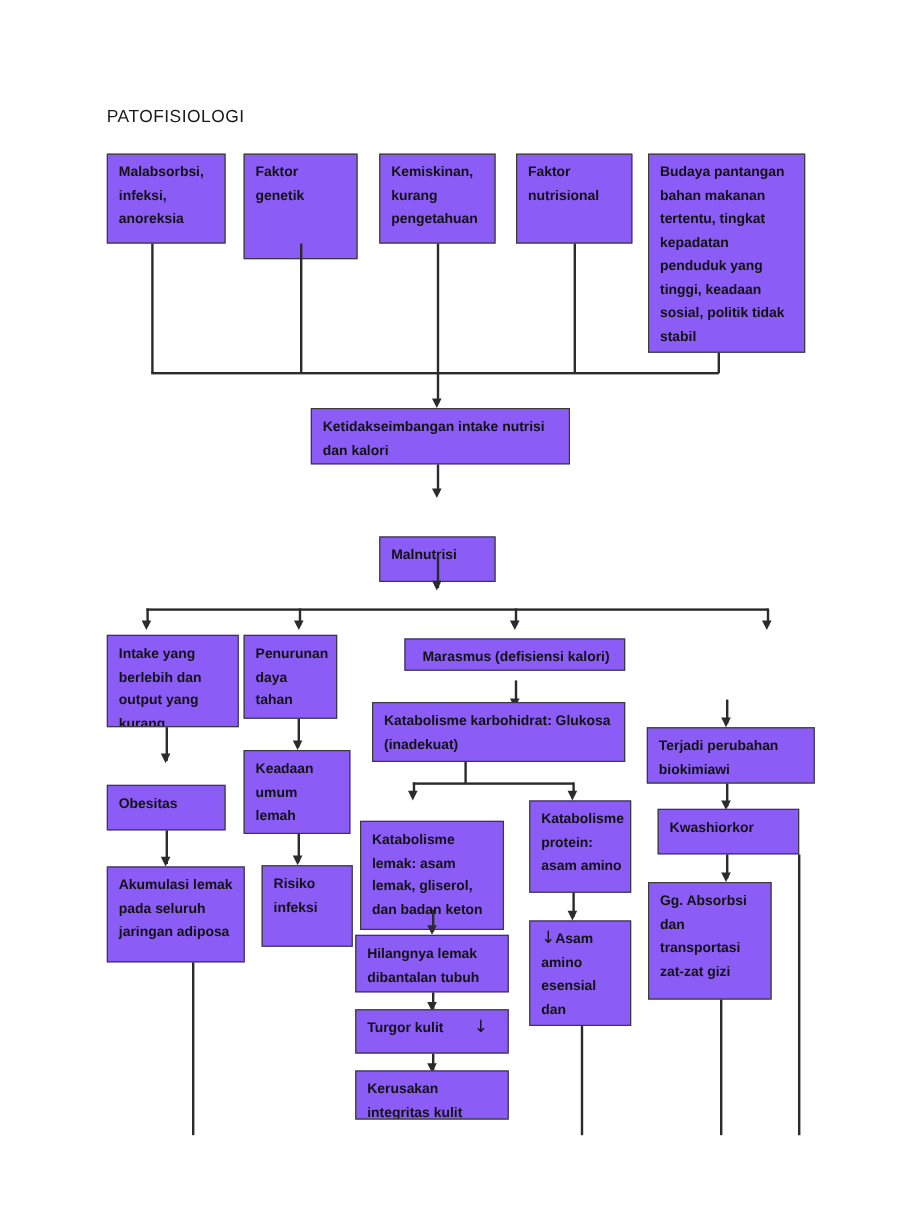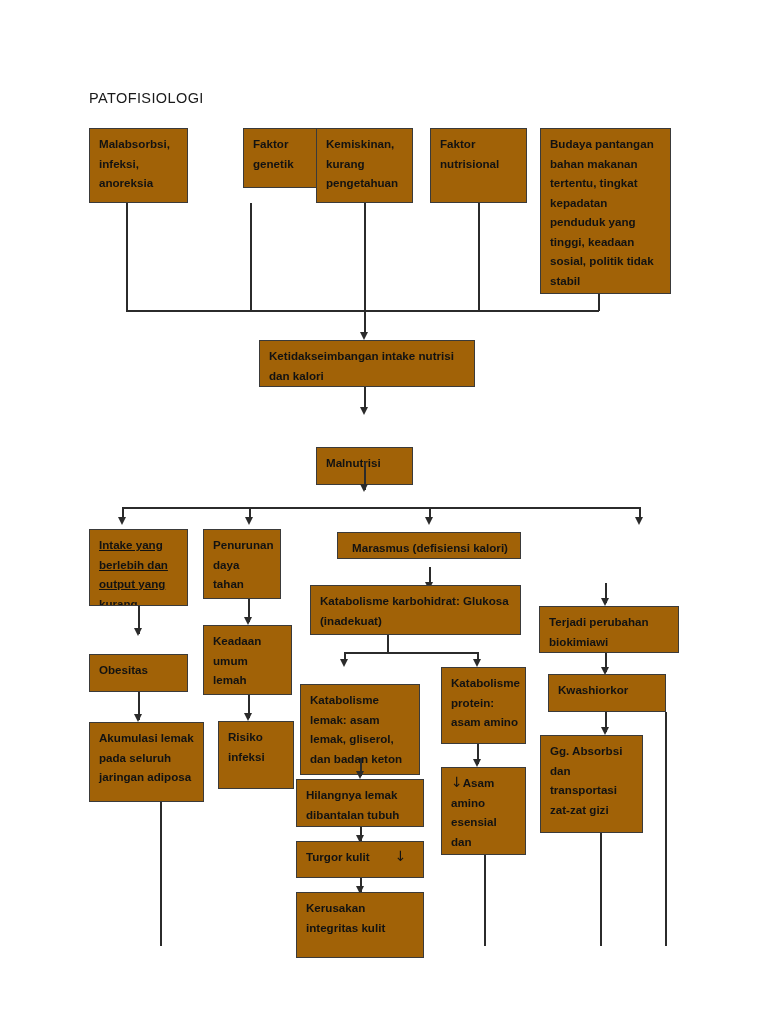--- a/index.html
+++ b/index.html
@@ -22,21 +22,21 @@
     font-family: "Liberation Sans", sans-serif;
     font-size: 14.5px;
     letter-spacing: 0.4px;
     color: #1a1a1a;
     white-space: nowrap;
   }
   .node {
     position: absolute;
     box-sizing: border-box;
     border: 1.4px solid #3a3a3a;
-    background: #a16207;
+    background: #8b5cf6;
     font-family: "Liberation Sans", sans-serif;
     font-size: 11.6px;
     font-weight: 600;
     color: #121212;
     line-height: 19.5px;
     padding: 5px 7px 20px 9px;
     overflow: hidden;
   }
   .line {
     position: absolute;
@@ -61,21 +61,21 @@
   }
 </style>
 </head>
 <body>
 
 <div id="canvas">
 
   <div class="title" style="left:89px; top:90px;text-align:right;">PATOFISIOLOGI</div>
 
   <div class="node" style="left:89px; top:128px; width:99px; height:75px;">Malabsorbsi, infeksi, anoreksia</div>
-  <div class="node" style="left:203px; top:128px; width:95px; height:60px;margin-left:40px;">Faktor genetik</div>
+  <div class="node" style="left:203px; top:128px; width:95px; height:88px;">Faktor genetik</div>
   <div class="node" style="left:316px; top:128px; width:97px; height:75px;">Kemiskinan, kurang pengetahuan</div>
   <div class="node" style="left:430px; top:128px; width:97px; height:75px;">Faktor nutrisional</div>
   <div class="node" style="left:540px; top:128px; width:131px; height:166px;">Budaya pantangan bahan makanan tertentu, tingkat kepadatan penduduk yang tinggi, keadaan sosial, politik tidak stabil</div>
 
   <div class="line vline" style="left:126px; top:203px; height:108px;"></div>
   <div class="line vline" style="left:250px; top:203px; height:108px;"></div>
   <div class="line vline" style="left:364px; top:203px; height:108px;"></div>
   <div class="line vline" style="left:478px; top:203px; height:108px;"></div>
   <div class="line vline" style="left:598px; top:294px; height:17px;"></div>
 
@@ -101,21 +101,21 @@
 
   <div class="line vline" style="left:249px; top:507px; height:14px;"></div>
   <div class="arrow" style="left:245px; top:517px;"></div>
 
   <div class="line vline" style="left:429px; top:507px; height:14px;"></div>
   <div class="arrow" style="left:425px; top:517px;"></div>
 
   <div class="line vline" style="left:639px; top:507px; height:14px;"></div>
   <div class="arrow" style="left:635px; top:517px;"></div>
 
-  <div class="node" style="left:89px; top:529px; width:99px; height:77px;text-decoration:underline;">Intake yang berlebih dan output yang kurang</div>
+  <div class="node" style="left:89px; top:529px; width:110px; height:77px;">Intake yang berlebih dan output yang kurang</div>
   <div class="line vline" style="left:138px; top:606px; height:28px;"></div>
   <div class="arrow" style="left:134px; top:628px;"></div>
 
   <div class="node" style="left:89px; top:654px; width:99px; height:38px;">Obesitas</div>
   <div class="line vline" style="left:138px; top:692px; height:28px;"></div>
   <div class="arrow" style="left:134px; top:714px;"></div>
 
   <div class="node" style="left:89px; top:722px; width:115px; height:80px;">Akumulasi lemak pada seluruh jaringan adiposa</div>
   <div class="line vline" style="left:160px; top:802px; height:144px;"></div>
 
@@ -150,21 +150,21 @@
   <div class="line vline" style="left:360px; top:827px; height:14px;"></div>
   <div class="arrow" style="left:356px; top:835px;"></div>
 
   <div class="node" style="left:296px; top:841px; width:128px; height:37px;">
     <span>Turgor kulit</span>
     <span class="inline-arrow" style="margin-left:22px;">↓</span>
   </div>
   <div class="line vline" style="left:360px; top:878px; height:14px;"></div>
   <div class="arrow" style="left:356px; top:886px;"></div>
 
-  <div class="node" style="left:296px; top:892px; width:128px; height:66px;">Kerusakan integritas kulit</div>
+  <div class="node" style="left:296px; top:892px; width:128px; height:41px;">Kerusakan integritas kulit</div>
 
   <div class="node" style="left:441px; top:667px; width:85px; height:77px;">Katabolisme protein: asam amino</div>
   <div class="line vline" style="left:477px; top:744px; height:20px;"></div>
   <div class="arrow" style="left:473px; top:759px;"></div>
 
   <div class="node" style="left:441px; top:767px; width:85px; height:88px;"><span class="inline-arrow">↓</span><span>Asam amino esensial dan albumin</span></div>
   <div class="line vline" style="left:484px; top:855px; height:91px;"></div>
 
   <div class="line vline" style="left:605px; top:583px; height:20px;"></div>
   <div class="arrow" style="left:601px; top:598px;"></div>

